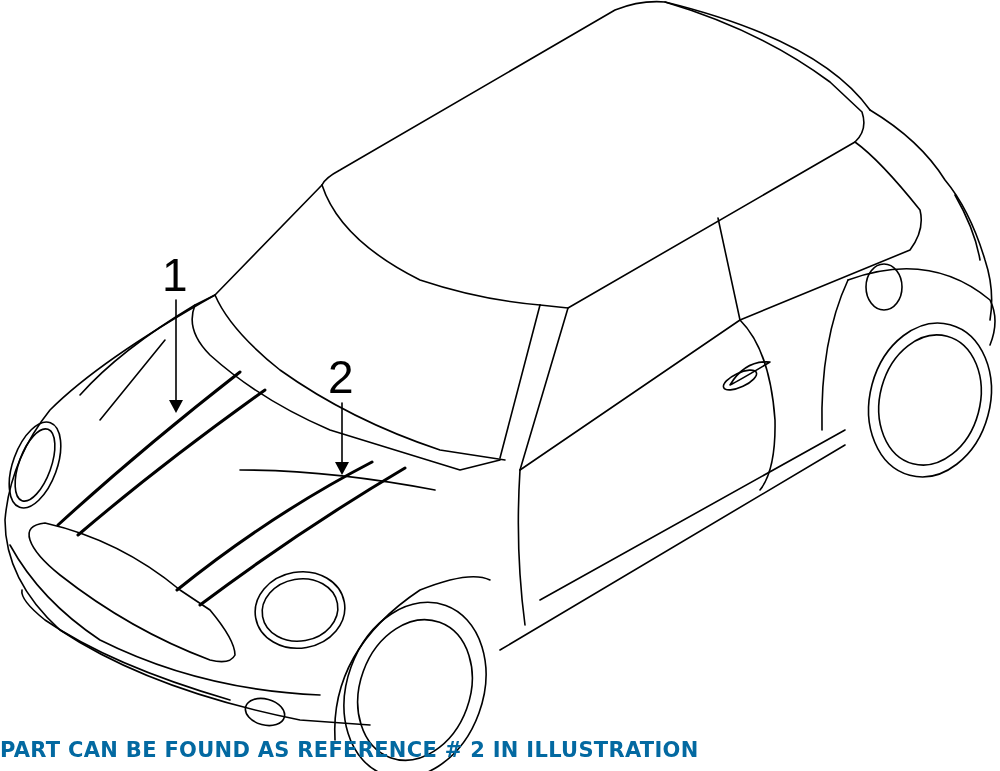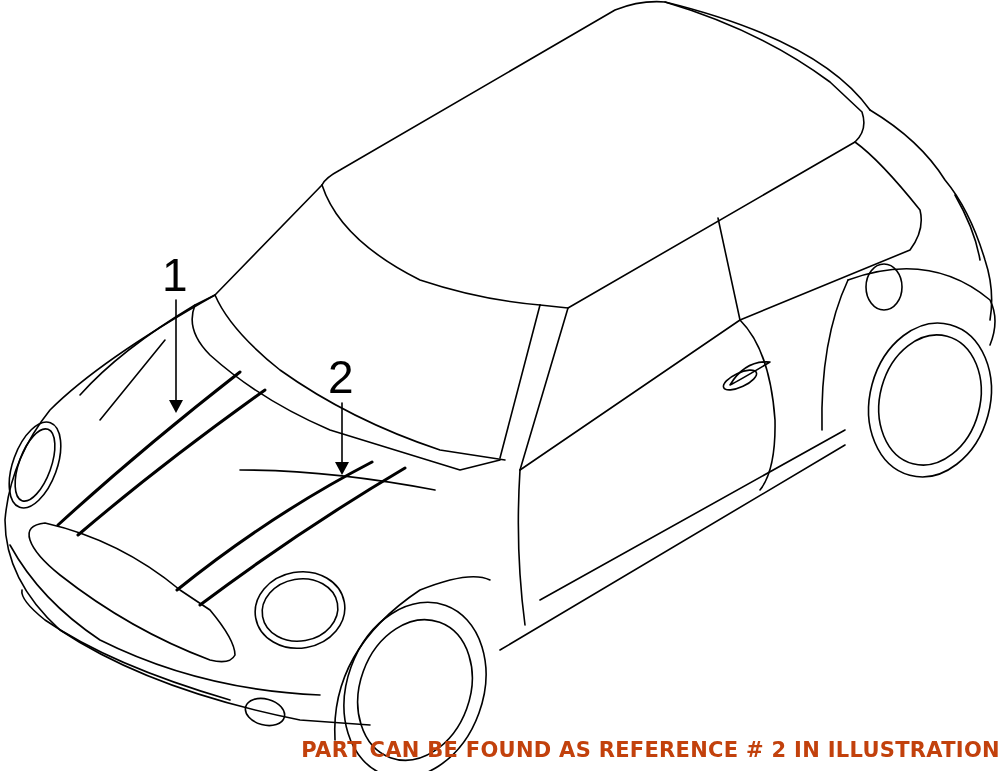--- a/index.html
+++ b/index.html
@@ -1,22 +1,22 @@
 <!DOCTYPE html>
 <html><head>
 <meta charset="utf-8">
 <style>
   html, body { margin: 0; padding: 0; background: #ffffff; }
   body { width: 1000px; height: 771px; position: relative; overflow: hidden; }
   #diagram { position: absolute; left: 0; top: 0; width: 1000px; height: 771px; }
   .ln { fill: none; stroke: #000; stroke-width: 1.6; stroke-linecap: round; stroke-linejoin: round; }
   .thick { stroke-width: 3; }
   .callout-num { position: absolute; font-family: "Liberation Sans", sans-serif; font-size: 46px; color: #000; line-height: 1; }
-  .note { position: absolute; left: 0; width: 1000px; top: 738px; text-align: right;
-          font-family: "DejaVu Sans", sans-serif; font-weight: bold; font-size: 21px; color: #c2410c; letter-spacing: 0.3px; }
+  .note { position: absolute; left: 0; width: 1000px; top: 738px; text-align: left;
+          font-family: "DejaVu Sans", sans-serif; font-weight: bold; font-size: 21px; color: #0369a1; letter-spacing: 0.3px; }
 </style>
 </head>
 <body>
 
 <svg id="diagram" viewBox="0 0 1000 771" xmlns="http://www.w3.org/2000/svg">
   <g>
     <path class="ln" d="M322 185 Q325 178 340 170 L615 10 Q640 0 665 2 Q760 30 830 82 L862 112 Q868 130 855 142 L568 308 L540 305"></path>
     <path class="ln" d="M322 185 Q340 240 420 280 Q480 300 540 305"></path>
     <path class="ln" d="M665 2 Q820 40 870 110"></path>
   </g>

